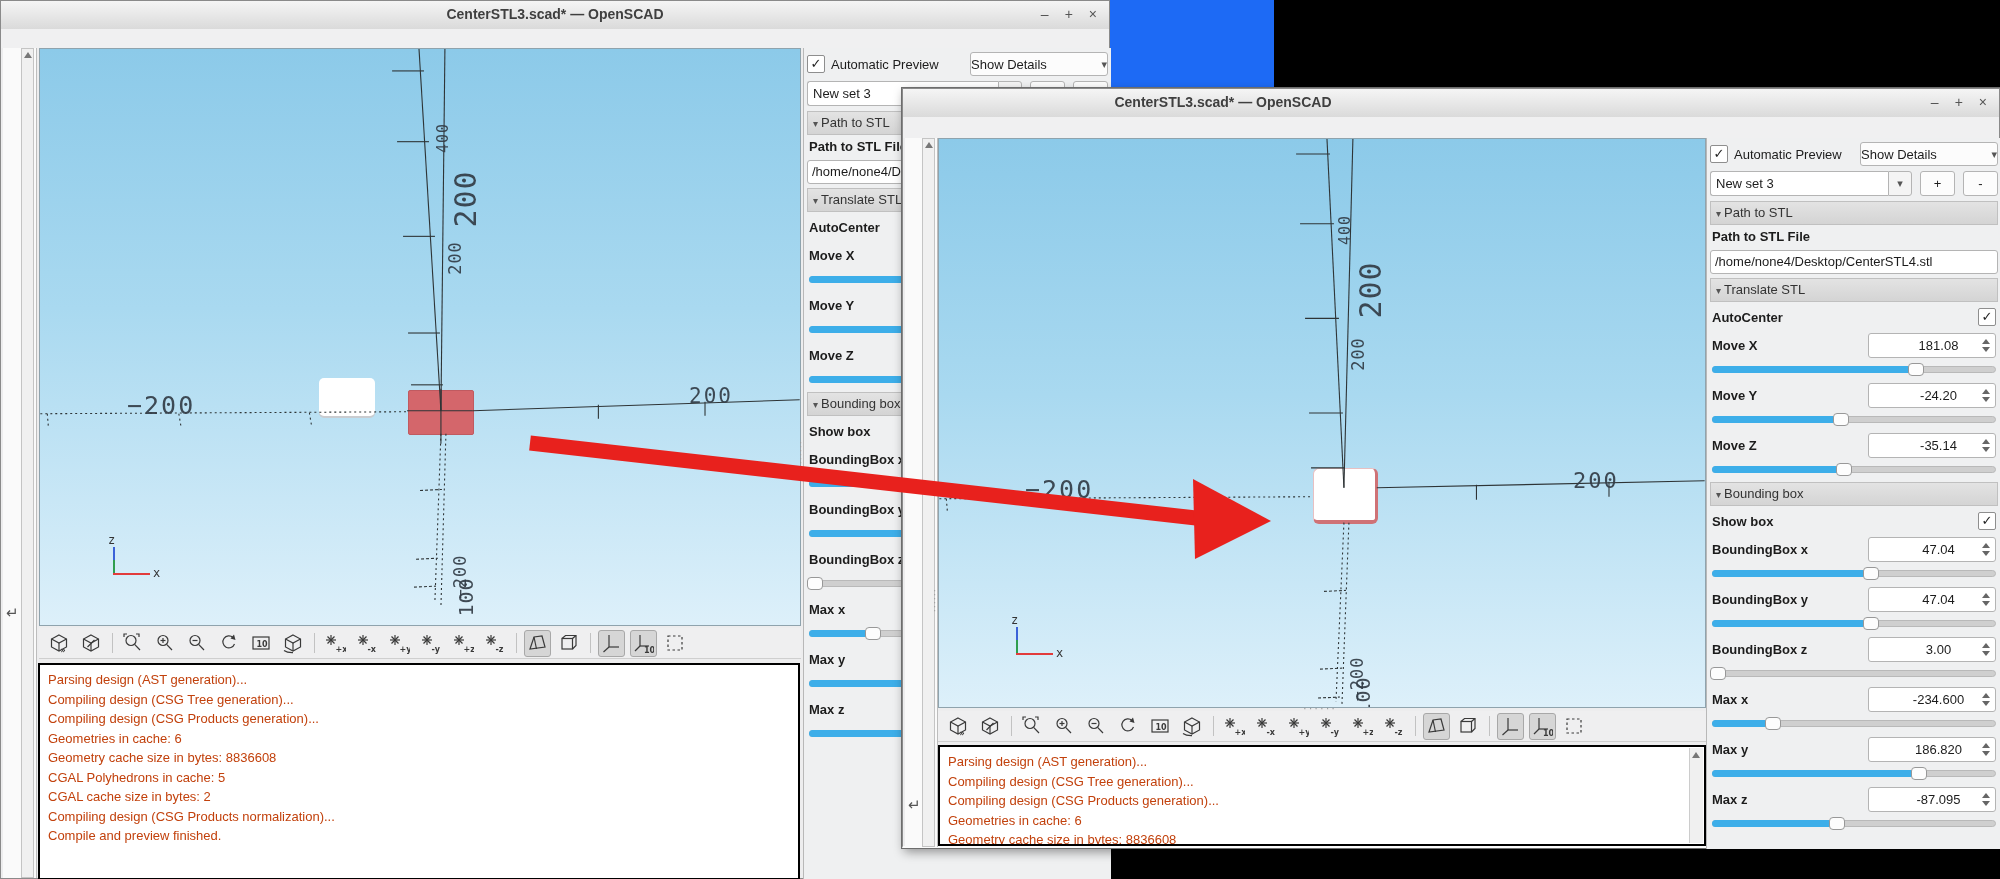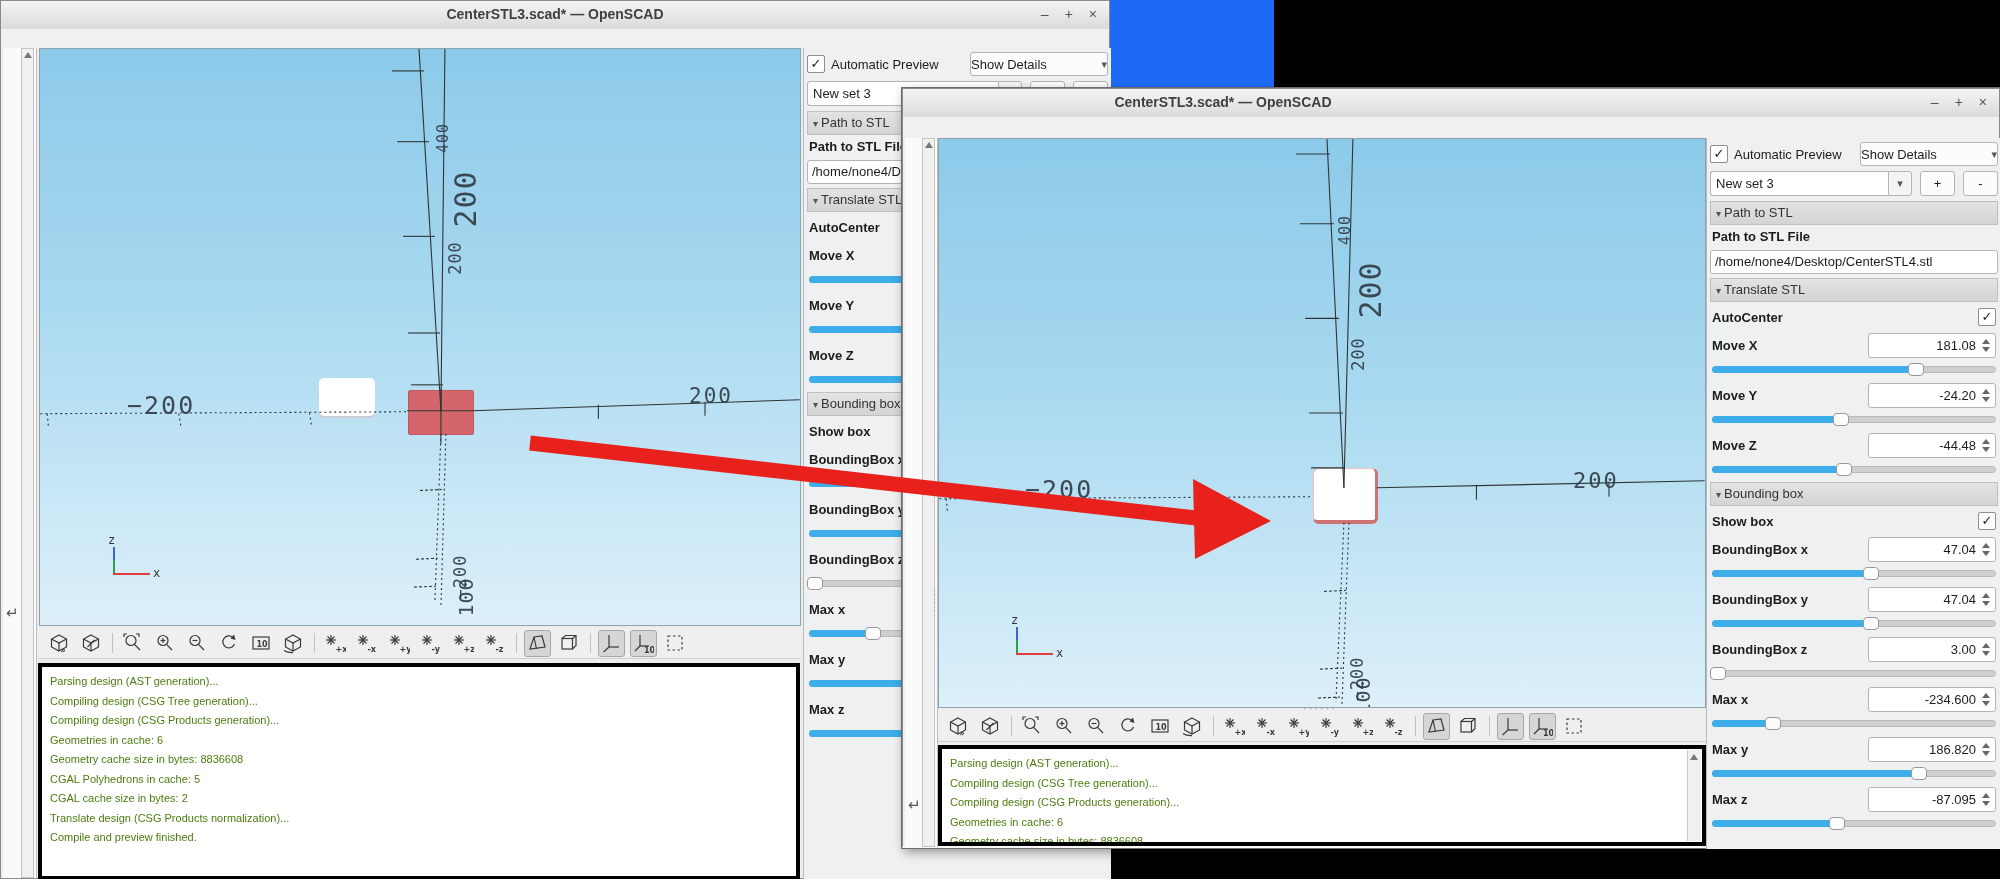--- a/index.html
+++ b/index.html
@@ -44,22 +44,22 @@
   .vp-toolbar{position:absolute;background:#efeff0;border-bottom:1px solid #cfcfcf;display:flex;align-items:center;padding-left:7px;box-sizing:border-box;}
   .vpt{width:27px;height:27px;margin-right:5px;background:transparent;border:1px solid transparent;border-radius:3px;padding:1px;flex:none;}
   .vpt.pressed{background:#d6d6d6;border-color:#a8a8a8;}
   .vpt svg{width:22px;height:22px;display:block;}
   .ic{stroke:#3a3a3a;fill:none;stroke-width:1.2;}
   .it{font:600 8px "DejaVu Sans",sans-serif;fill:#3a3a3a;stroke:none;}
   .tsep{width:1px;height:20px;background:#c2c2c2;margin:0 7px 0 2px;flex:none;}
   .spl-dots{position:absolute;color:#9a9a9a;font-size:11px;letter-spacing:2px;line-height:6px;}
   .vspl-dots{position:absolute;color:#9a9a9a;font-size:10px;line-height:4px;width:6px;word-break:break-all;}
   
-  .console{position:absolute;background:#fff;border:4px solid #000000;box-sizing:border-box;overflow:hidden;
-           font-size:11px;color:#4d7c0f;}
+  .console{position:absolute;background:#fff;border:2px solid #000000;box-sizing:border-box;overflow:hidden;
+           font-size:13px;color:#c2410c;}
   .console .cline{padding-left:8px;line-height:19.5px;white-space:nowrap;}
   .console .pad{height:5px;}
   .cscroll{position:absolute;right:1px;top:1px;bottom:1px;width:13px;background:#f0f0f0;border-left:1px solid #ccc;}
   
   .cpanel{position:absolute;background:#eff0f1;border-left:1px solid #b8b8b8;padding:3px 3px 0 3px;
           box-sizing:border-box;overflow:hidden;font-size:13px;color:#1c1c1c;}
   .p-toprow{display:flex;align-items:center;height:26px;margin-bottom:4px;}
   .cb{width:16px;height:16px;background:#fff;border:1px solid #8e8e8e;border-radius:2px;
       font:bold 13px/15px "DejaVu Sans",sans-serif;text-align:center;color:#222;flex:none;box-sizing:content-box;}
   .p-aplabel{margin-left:6px;flex:1;}
@@ -77,21 +77,21 @@
              line-height:22px;padding-left:5px;color:#333;box-sizing:content-box;}
   .secarrow{font-size:10px;color:#555;margin-right:3px;}
   .p-flabel{font-weight:bold;height:18px;margin:3px 0 3px 2px;}
   .p-input{height:24px;background:#fff;border:1px solid #b4b4b4;border-radius:3px;line-height:22px;padding:0 4px;
            margin-bottom:3px;white-space:nowrap;overflow:hidden;box-sizing:border-box;}
   .p-crow{display:flex;height:20px;margin:5px 2px;align-items:center;}
   .p-lbl{font-weight:bold;flex:1;}
   .p-srow{display:flex;height:26px;margin:2px 2px 0 2px;align-items:center;}
   .spin{width:128px;height:25px;background:#fff;border:1px solid #b4b4b4;border-radius:3px;display:flex;
         align-items:center;box-sizing:border-box;flex:none;}
-  .spinval{flex:1;text-align:right;padding-right:3px;margin-left:32px;}
+  .spinval{flex:1;text-align:center;padding-right:3px;margin-left:32px;}
   .sparrows{width:14px;display:flex;flex-direction:column;align-items:center;gap:3px;padding-right:2px;}
   .tu{width:0;height:0;border-left:4px solid transparent;border-right:4px solid transparent;border-bottom:5px solid #666;}
   .td{width:0;height:0;border-left:4px solid transparent;border-right:4px solid transparent;border-top:5px solid #666;}
   .p-slider{position:relative;height:15px;margin:4px 2px 5px 2px;}
   .track{position:absolute;left:0;right:0;top:4px;height:7px;background:#cfcfcf;border:1px solid #b9b9b9;
          border-radius:4px;box-sizing:border-box;}
   .fill{position:absolute;left:0;top:4px;height:7px;background:#3daee9;border-radius:4px;}
   .handle{position:absolute;top:1px;width:16px;height:13px;background:#fdfdfd;border:1px solid #989898;border-radius:4px;box-sizing:border-box;}
   
   #arrow-overlay{position:absolute;left:0;top:0;width:2000px;height:879px;z-index:40;pointer-events:none;}
@@ -318,21 +318,21 @@
 
   <div class="console" style="left:37px;top:662px;width:762px;height:217px;">
       <div class="pad"></div>
       <div class="cline">Parsing design (AST generation)...</div>
       <div class="cline">Compiling design (CSG Tree generation)...</div>
       <div class="cline">Compiling design (CSG Products generation)...</div>
       <div class="cline">Geometries in cache: 6</div>
       <div class="cline">Geometry cache size in bytes: 8836608</div>
       <div class="cline">CGAL Polyhedrons in cache: 5</div>
       <div class="cline">CGAL cache size in bytes: 2</div>
-      <div class="cline">Translate design (CSG Products normalization)...</div>
+      <div class="cline">Compiling design (CSG Products normalization)...</div>
       <div class="cline">Compile and preview finished.</div>
     </div>
 
   <div class="cpanel" style="left:802px;top:47px;width:308px;height:832px;">
       <div class="p-toprow">
         <span class="cb">✓</span>
         <span class="p-aplabel">Automatic Preview</span>
         <span class="dd">
           <span class="ddv">Show Details</span>
           <span class="dda">▾</span>
@@ -769,21 +769,21 @@
         </span>
       </div>
       <div class="p-slider">
         <span class="track"></span>
         <span class="fill" style="width:45.5%"></span>
         <span class="handle" style="left:calc(45.5% - 8px)"></span>
       </div>
       <div class="p-srow">
         <span class="p-lbl">Move Z</span>
         <span class="spin">
-          <span class="spinval">-44.48</span>
+          <span class="spinval">-35.14</span>
           <span class="sparrows">
             <i class="tu"></i>
             <i class="td"></i>
           </span>
         </span>
       </div>
       <div class="p-slider">
         <span class="track"></span>
         <span class="fill" style="width:46.5%"></span>
         <span class="handle" style="left:calc(46.5% - 8px)"></span>

